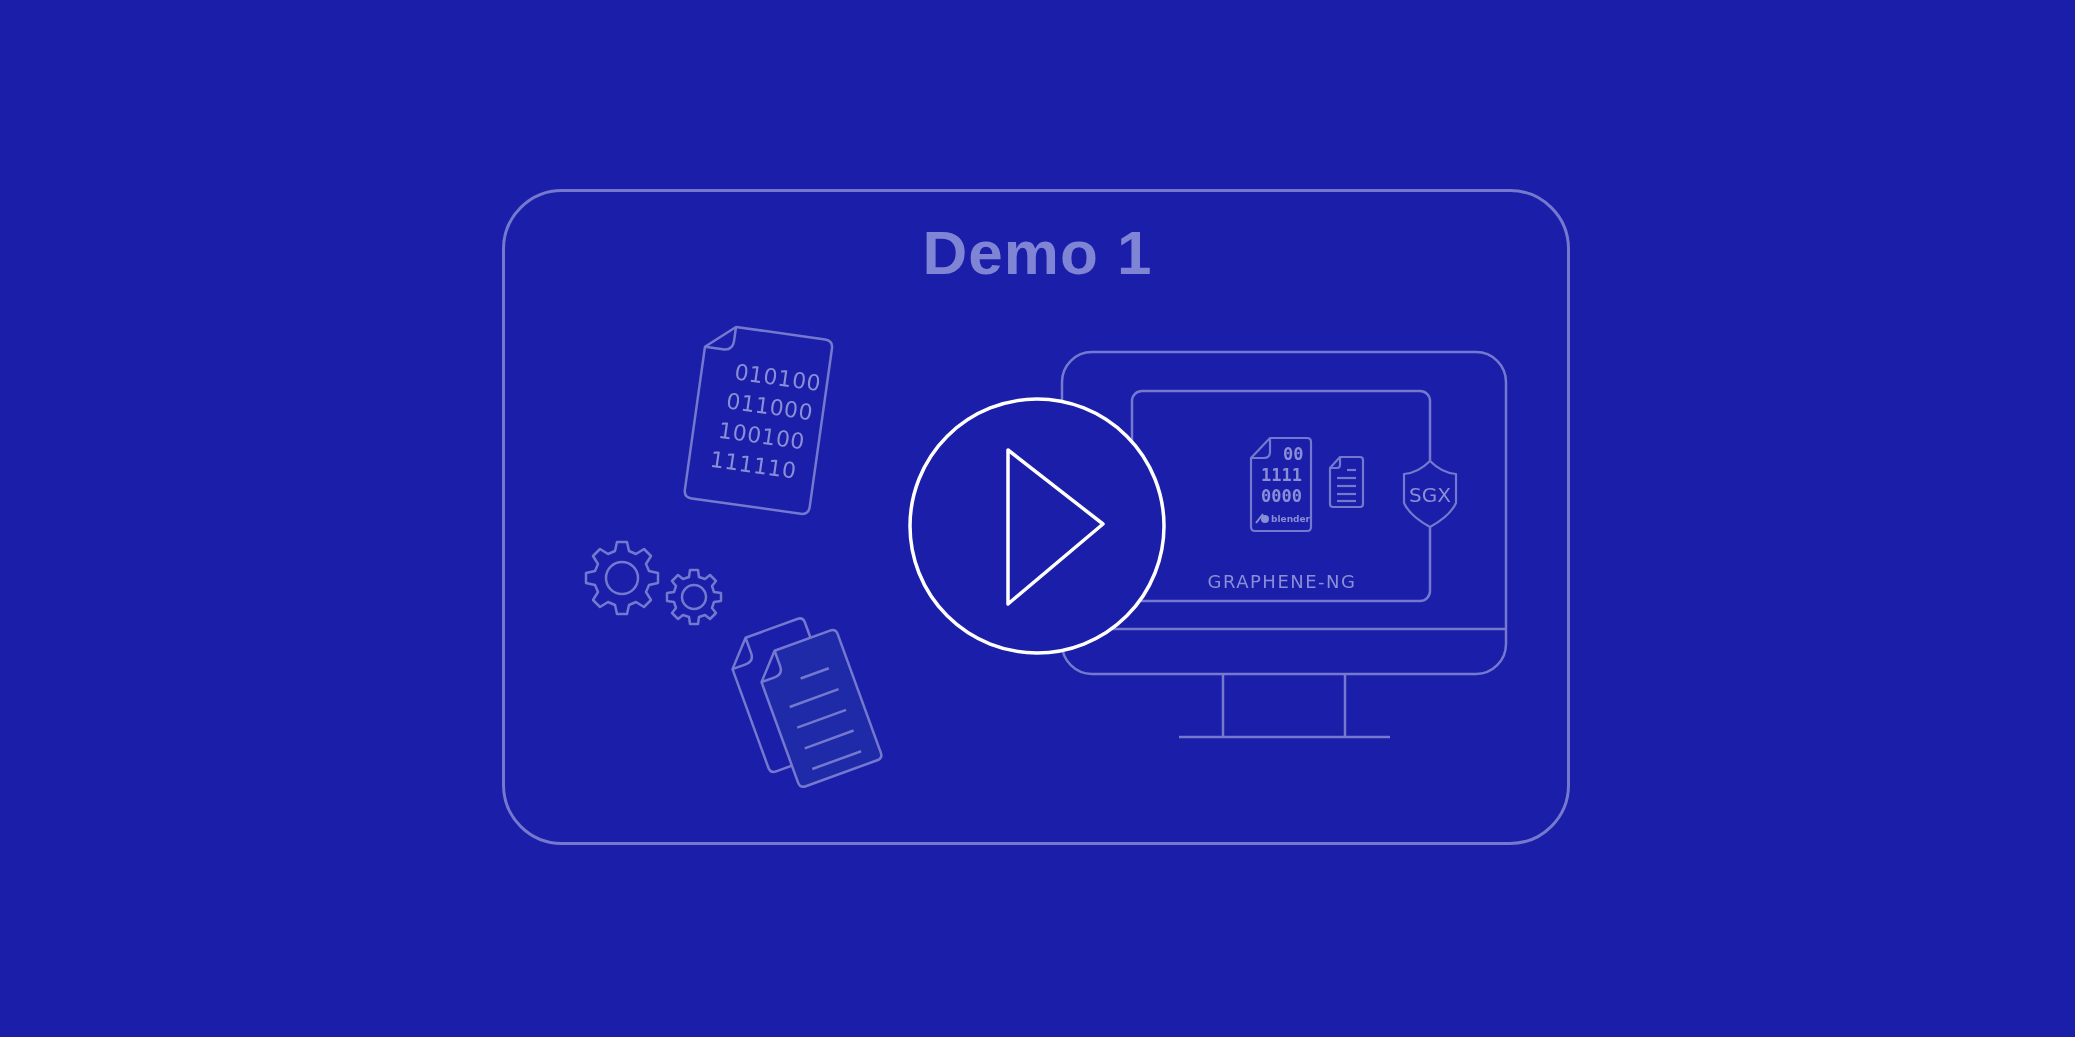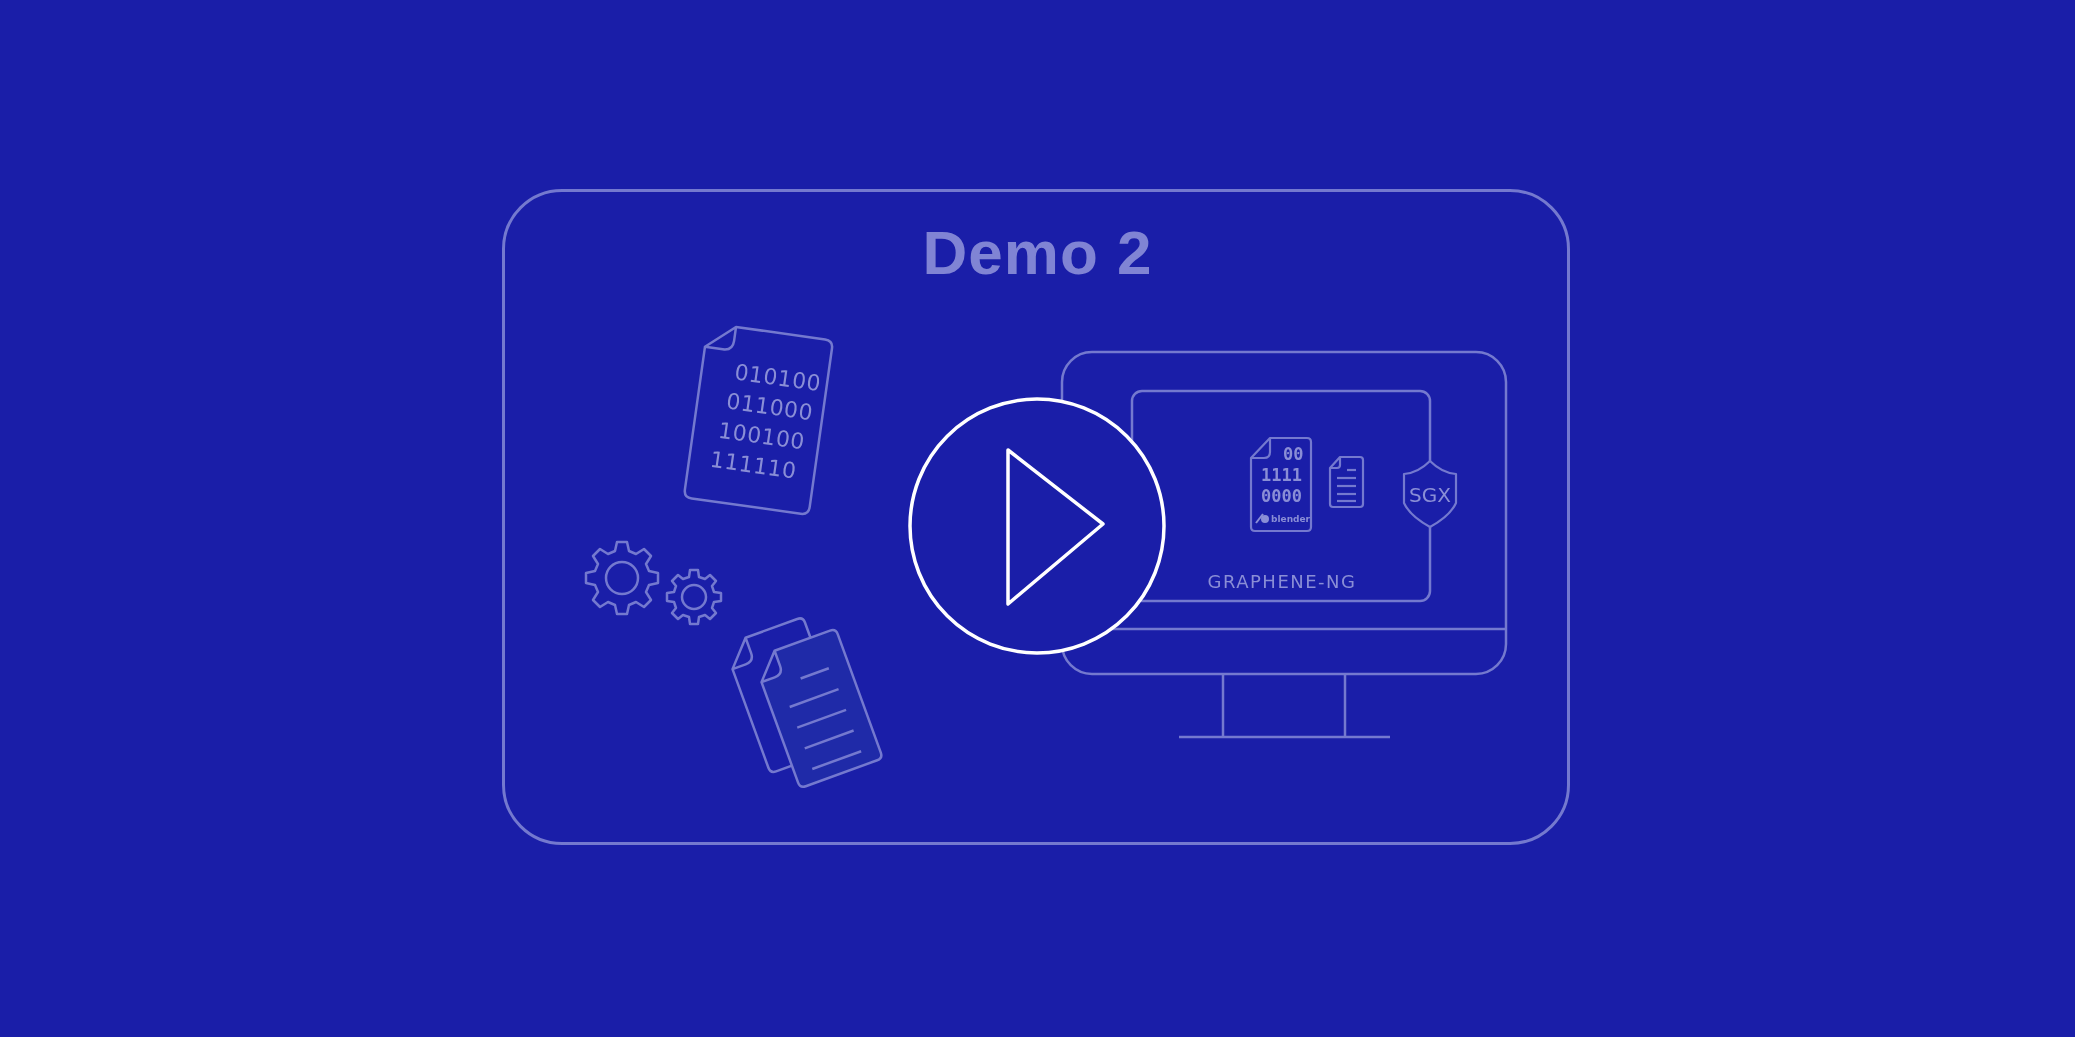--- a/index.html
+++ b/index.html
@@ -62,21 +62,21 @@
       cursor: pointer;
     }
   </style>
 </head>
 <body>
 
 <div class="stage">
 
   <div class="frame"></div>
 
-  <div class="title">Demo 2</div>
+  <div class="title">Demo 1</div>
 
   <svg class="art" viewBox="0 0 2075 1037" xmlns="http://www.w3.org/2000/svg">
 
     <g transform="translate(759 415) rotate(8)" fill="none" stroke="#7479cf" stroke-width="2.5">
       <path d="M -35 -84 L 55 -84 Q 63 -84 63 -76 L 63 84 Q 63 92 55 92 L -55 92 Q -63 92 -63 84 L -63 -60 L -35 -84 Z
                M -63 -60 L -45 -60 Q -35 -60 -35 -70 L -35 -84" stroke-linejoin="round"></path>
       <g fill="#8a8ed6" stroke="none" class="sans" font-size="22" letter-spacing="0.5">
         <text x="-30" y="-32">010100</text>
         <text x="-34" y="-2">011000</text>
         <text x="-38" y="28">100100</text>

